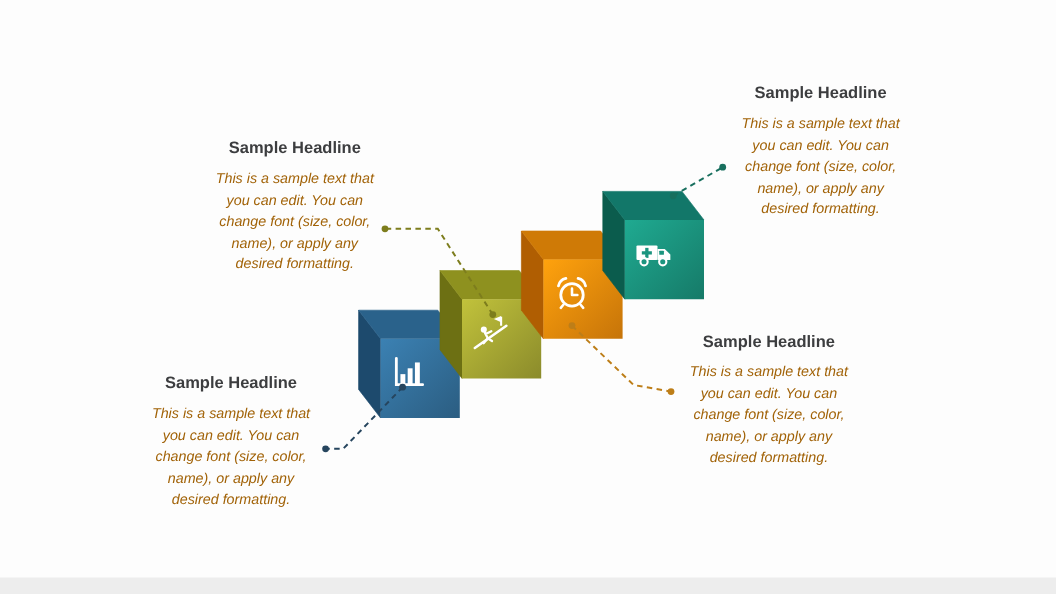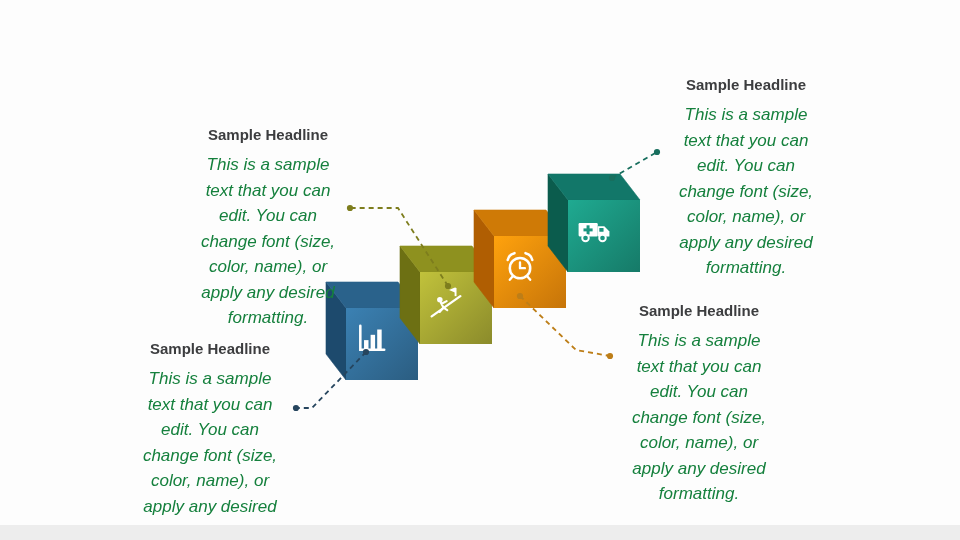--- a/index.html
+++ b/index.html
@@ -2,21 +2,21 @@
 <html><head>
 <meta charset="utf-8">
 <style>
   html,body{margin:0;padding:0;width:960px;height:540px;overflow:hidden;background:#ffffff;}
   body{font-family:"Liberation Sans",sans-serif;}
   .slide{position:relative;width:960px;height:540px;background:#fdfdfd;overflow:hidden;}
   .title{position:absolute;left:35px;top:12px;font-size:31px;font-weight:bold;color:#3e4145;letter-spacing:.5px;}
   #diagram{position:absolute;left:0;top:0;width:960px;height:540px;}
   .callout{position:absolute;text-align:center;}
   .callout .headline{font-size:15px;font-weight:bold;color:#3c3d3f;margin-bottom:9px;}
-  .callout .body{font-size:17px;font-style:italic;color:#15803d;line-height:1.5;}
+  .callout .body{font-size:13px;font-style:italic;color:#a16207;line-height:1.5;}
   .callout.tl{left:192px;top:126px;width:152px;}
   .callout.tr{left:670px;top:76px;width:152px;}
   .callout.bl{left:134px;top:340px;width:152px;}
   .callout.br{left:623px;top:302px;width:152px;}
   .footer-strip{position:absolute;left:0;right:0;bottom:0;height:15px;background:#ededed;}
 </style>
 </head>
 <body>
 
 <div class="slide">

